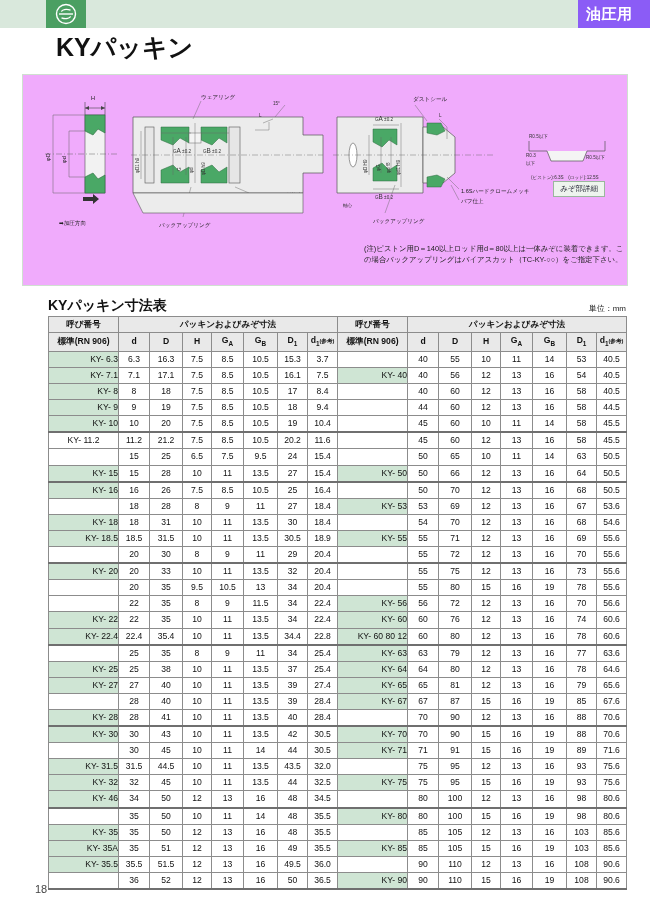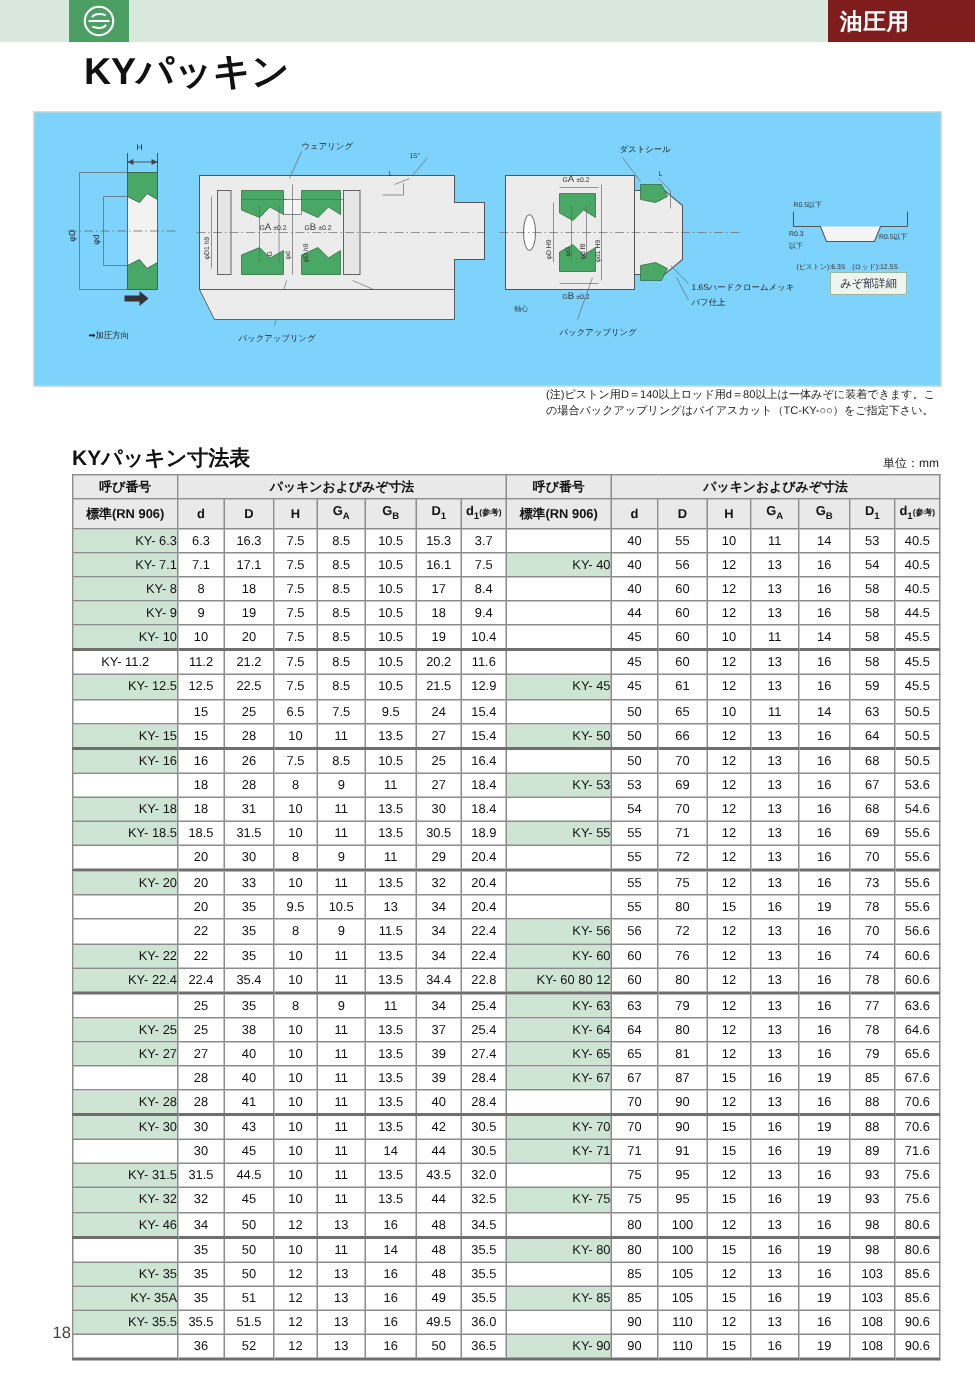--- a/index.html
+++ b/index.html
@@ -9,33 +9,33 @@
     font-family: "Liberation Sans", "DejaVu Sans", sans-serif;
     overflow: hidden;
   }
   #page { position: relative; width: 650px; height: 920px; background: #fff; }
 
   
   .topbar { position: absolute; left: 0; top: 0; width: 650px; height: 28px; background: #d9e8dc; }
   .logo-box { position: absolute; left: 46px; top: 0; width: 40px; height: 28px;
               background: #4b9f62; display: flex; align-items: center; justify-content: center; }
   .logo-box svg { display: block; }
-  .cat-tab { position: absolute; right: 0; top: 0; width: 98px; height: 28px;
-             background: #7f1d1d; color: #fff; font-size: 15px; font-weight: bold;
+  .cat-tab { position: absolute; right: 0; top: 0; width: 72px; height: 28px;
+             background: #8b5cf6; color: #fff; font-size: 15px; font-weight: bold;
              display: flex; align-items: center; padding-left: 8px; letter-spacing: .5px;
              overflow: hidden; white-space: nowrap; }
   .title-band { position: absolute; left: 0; top: 28px; width: 650px; height: 40px; background: #fff; }
   .page-title { position: absolute; left: 56px; top: 31px; font-size: 25px; font-weight: bold;
                 color: #111; letter-spacing: 0px; }
 
   
-  .illus { position: absolute; left: 22px; top: 74px; width: 606px; height: 184px;
-           background: #7dd3fc; border: 1px solid #cfe0d0; overflow: hidden; }
+  .illus { position: absolute; left: 22px; top: 74px; width: 606px; height: 212px;
+           background: #f0abfc; border: 1px solid #cfe0d0; overflow: hidden; }
   .note-jp { position: absolute; left: 364px; top: 243px; width: 262px;
-             font-size: 7.4px; line-height: 1.55; color: #222; margin-top: 14px; }
+             font-size: 7.4px; line-height: 1.55; color: #222; }
   .groove-label { position: absolute; right: 22px; top: 106px; font-size: 7.5px;
                   background: #eef4ee; border: 1px solid #9ab79d; padding: 2px 6px; color: #223; }
 
   
   .tbl-title { position: absolute; left: 48px; top: 297px; font-size: 14px; font-weight: bold; color: #111; }
   .unit { position: absolute; right: 24px; top: 303px; font-size: 8px; color: #222; }
 
   
   .tblwrap { position: absolute; left: 48px; top: 316px; width: 578px; }
   table.dim { border-collapse: collapse; width: 578px; table-layout: fixed; }
@@ -385,38 +385,20 @@
             <td class="name"></td>
             <td class="num">45</td>
             <td class="num">60</td>
             <td class="num">12</td>
             <td class="num">13</td>
             <td class="num">16</td>
             <td class="num">58</td>
             <td class="num">45.5</td>
           </tr>
           <tr>
-            <td class="name shade">KY- 12.5</td>
-            <td class="num">12.5</td>
-            <td class="num">22.5</td>
-            <td class="num">7.5</td>
-            <td class="num">8.5</td>
-            <td class="num">10.5</td>
-            <td class="num">21.5</td>
-            <td class="num">12.9</td>
-            <td class="name shade">KY- 45</td>
-            <td class="num">45</td>
-            <td class="num">61</td>
-            <td class="num">12</td>
-            <td class="num">13</td>
-            <td class="num">16</td>
-            <td class="num">59</td>
-            <td class="num">45.5</td>
-          </tr>
-          <tr>
             <td class="name"></td>
             <td class="num">15</td>
             <td class="num">25</td>
             <td class="num">6.5</td>
             <td class="num">7.5</td>
             <td class="num">9.5</td>
             <td class="num">24</td>
             <td class="num">15.4</td>
             <td class="name"></td>
             <td class="num">50</td>

